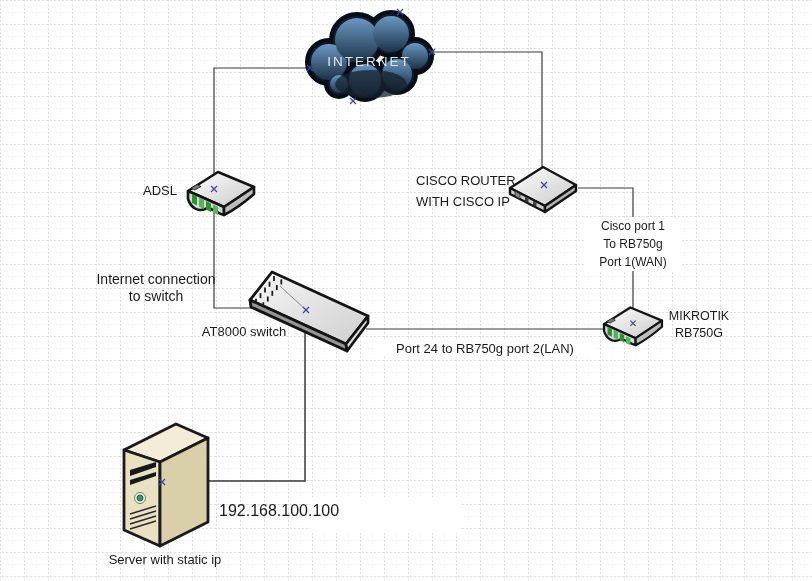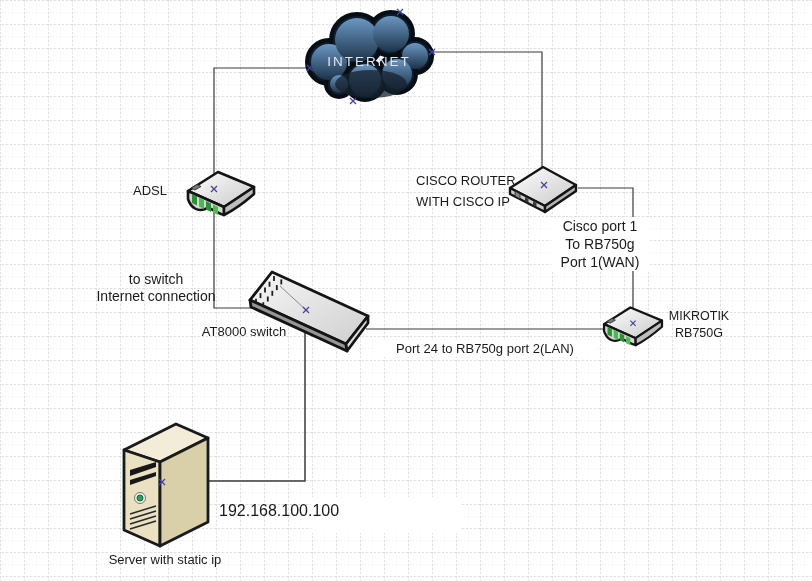--- a/index.html
+++ b/index.html
@@ -179,43 +179,43 @@
           <path d="M14,101 L40,93"></path>
           <path d="M14,106 L40,98"></path>
           <path d="M14,111 L40,103"></path>
       </g>
       <path class="xmark" d="M43,61 l6,6 M49,61 l-6,6"></path>
     </svg>
   </div>
 
   <div class="node whitebg" style="left:311px;top:497px;width:150px;height:36px;"></div>
 
-  <div class="lbl center" style="left:126px;top:182px;width:48px;">
+  <div class="lbl center" style="left:136px;top:182px;width:48px;">
     <span>ADSL</span>
   </div>
 
   <div class="lbl" style="left:416px;top:170px;width:120px;line-height:21px;">
     <span>CISCO ROUTER</span>
     <span>WITH CISCO IP</span>
   </div>
 
-  <div class="lbl center whitebg" style="left:551px;top:217px;width:98px;line-height:18px;font-size:14px;text-align:center;">
+  <div class="lbl center whitebg" style="left:584px;top:217px;width:98px;line-height:18px;font-size:12px;text-align:center;">
     <span>Cisco port 1</span>
     <span>To RB750g</span>
     <span>Port 1(WAN)</span>
   </div>
 
   <div class="lbl center" style="left:662px;top:308px;width:74px;font-size:12.5px;">
     <span>MIKROTIK</span>
     <span>RB750G</span>
   </div>
 
   <div class="lbl center" style="left:86px;top:271px;width:140px;font-size:14px;">
+    <span>Internet connection</span>
     <span>to switch</span>
-    <span>Internet connection</span>
   </div>
 
   <div class="lbl center" style="left:197px;top:323px;width:94px;">
     <span>AT8000 switch</span>
   </div>
 
   <div class="lbl center whitebg" style="left:374px;top:321px;width:222px;height:17px;margin-top:19px;">
     <span>Port 24 to RB750g port 2(LAN)</span>
   </div>
 

